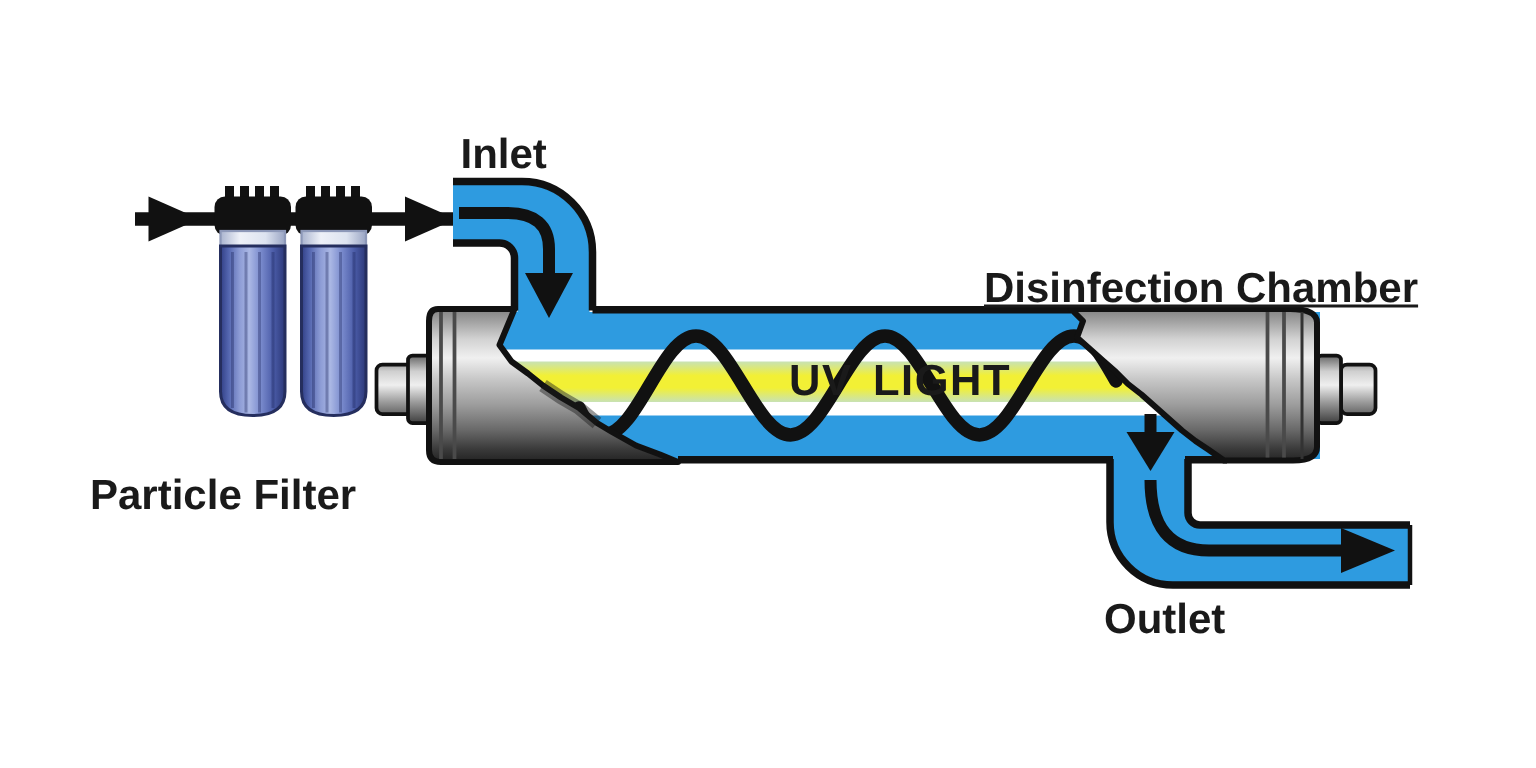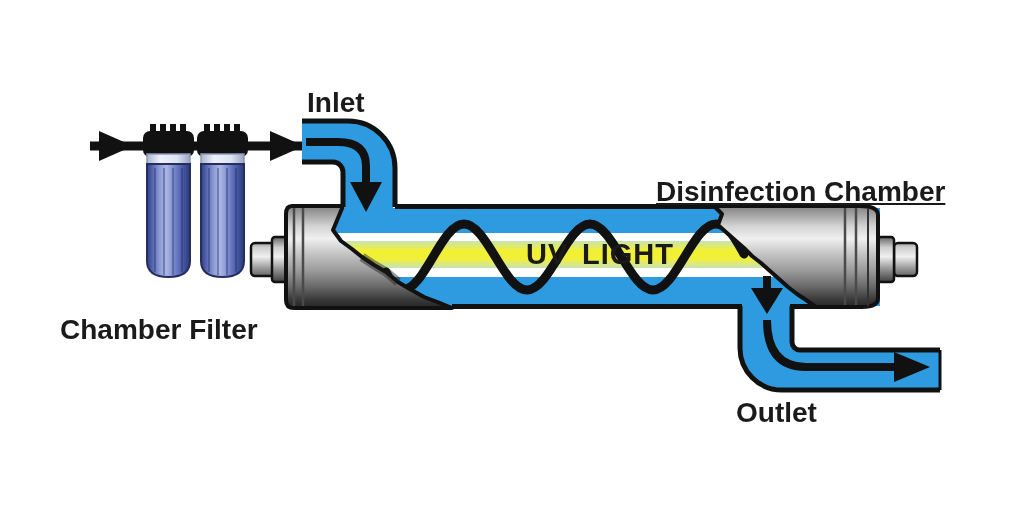--- a/index.html
+++ b/index.html
@@ -158,21 +158,21 @@
                L806,300 L797,294 L788,287 L779,279 L770,271 L761,263 L752,256 L744,248
                L736,241 L727,233 L718,225 L722,214 Z" fill="url(#metalGrad)" stroke="#111111" stroke-width="4" stroke-linejoin="round"></path>
       <line x1="845" y1="208" x2="845" y2="305" stroke="#4a4a4a" stroke-width="2.5"></line>
       <line x1="856" y1="208" x2="856" y2="305" stroke="#4a4a4a" stroke-width="2.5"></line>
       <line x1="868" y1="208" x2="868" y2="306" stroke="#333333" stroke-width="2"></line>
     </g>
   </svg>
 
   <div class="lbl" style="left:307px;top:86px;">Inlet</div>
 
-  <div class="lbl" style="left:60px;top:280px;"><br><span>Chamber Filter</span></div>
+  <div class="lbl" style="left:60px;top:280px;"><br><span>Particle Filter</span></div>
 
   <div class="lbl" style="left:656px;top:175px;text-decoration:underline;">Disinfection Chamber</div>
 
   <div class="lbl lbl-uv" style="left:506px;top:238px;margin-left:20px;">UV</div>
   <div class="lbl lbl-uv" style="left:582px;top:238px;">LIGHT</div>
 
   <div class="lbl" style="left:736px;top:396px;">Outlet</div>
 </div>
 
 </body></html>

